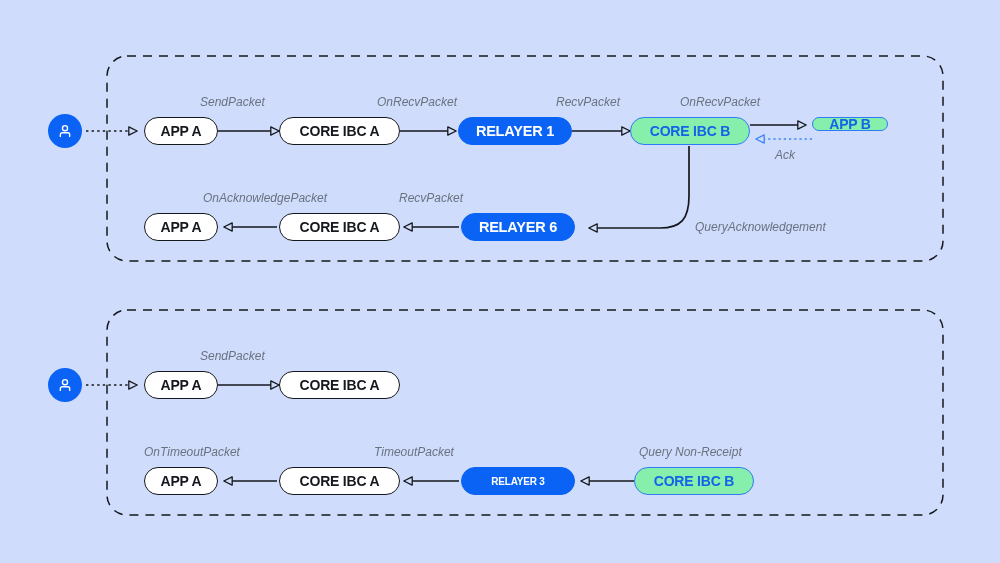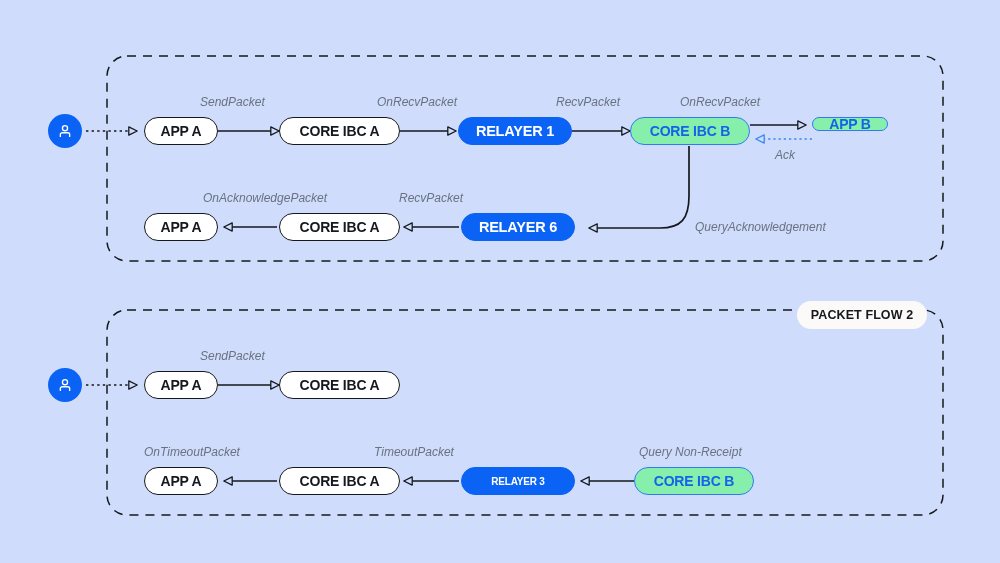--- a/index.html
+++ b/index.html
@@ -118,23 +118,20 @@
     <line x1="86" y1="385" x2="137" y2="385" stroke="#15181d" stroke-width="1.5" stroke-dasharray="2.4 3.2" marker-end="url(#arrowOpen)"></line>
     <line x1="218" y1="385" x2="279" y2="385" stroke="#15181d" stroke-width="1.7" marker-end="url(#arrowOpen)"></line>
 
     <line x1="634" y1="481" x2="581" y2="481" stroke="#15181d" stroke-width="1.7" marker-end="url(#arrowOpen)"></line>
 
     <line x1="459" y1="481" x2="404" y2="481" stroke="#15181d" stroke-width="1.7" marker-end="url(#arrowOpen)"></line>
 
     <line x1="277" y1="481" x2="224" y2="481" stroke="#15181d" stroke-width="1.7" marker-end="url(#arrowOpen)"></line>
   </svg>
 
-  <div class="flow-badge" style="left:797px; top:301px; width:130px; height:28px;">
-    <span>PACKET FLOW 2</span>
-  </div>
 
   <div class="avatar" style="left:48px; top:114px; width:34px; height:34px;">
     <svg width="18" height="18" viewBox="0 0 24 24">
       <circle cx="12" cy="8.3" r="3.4" fill="none" stroke="#ffffff" stroke-width="1.8"></circle>
       <path d="M5.8,19.2 L5.8,16.6 C5.8,15.2 6.9,14.3 8.3,14.3 L15.7,14.3 C17.1,14.3 18.2,15.2 18.2,16.6 L18.2,19.2" fill="none" stroke="#ffffff" stroke-width="1.8" stroke-linecap="round" stroke-linejoin="round"></path>
     </svg>
   </div>
   <div class="avatar" style="left:48px; top:368px; width:34px; height:34px;">
     <svg width="18" height="18" viewBox="0 0 24 24">
       <circle cx="12" cy="8.3" r="3.4" fill="none" stroke="#ffffff" stroke-width="1.8"></circle>

